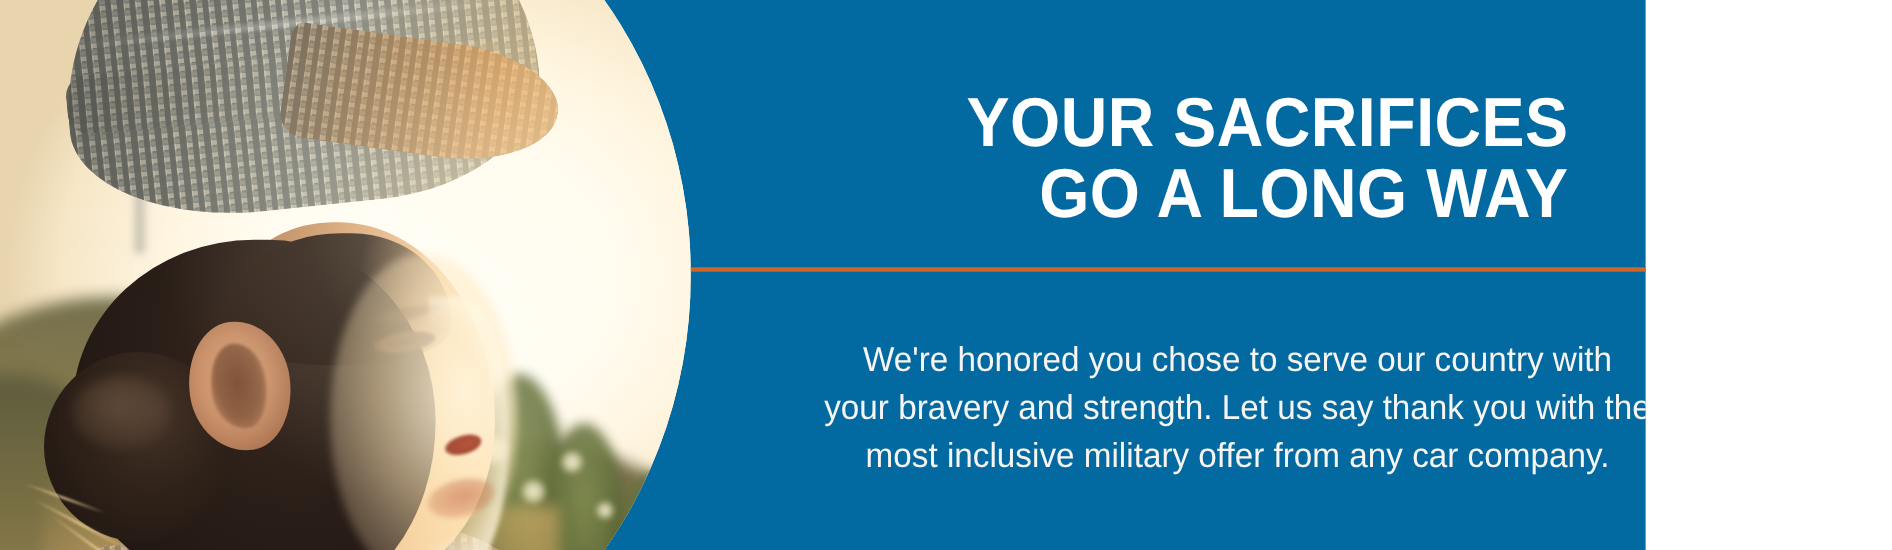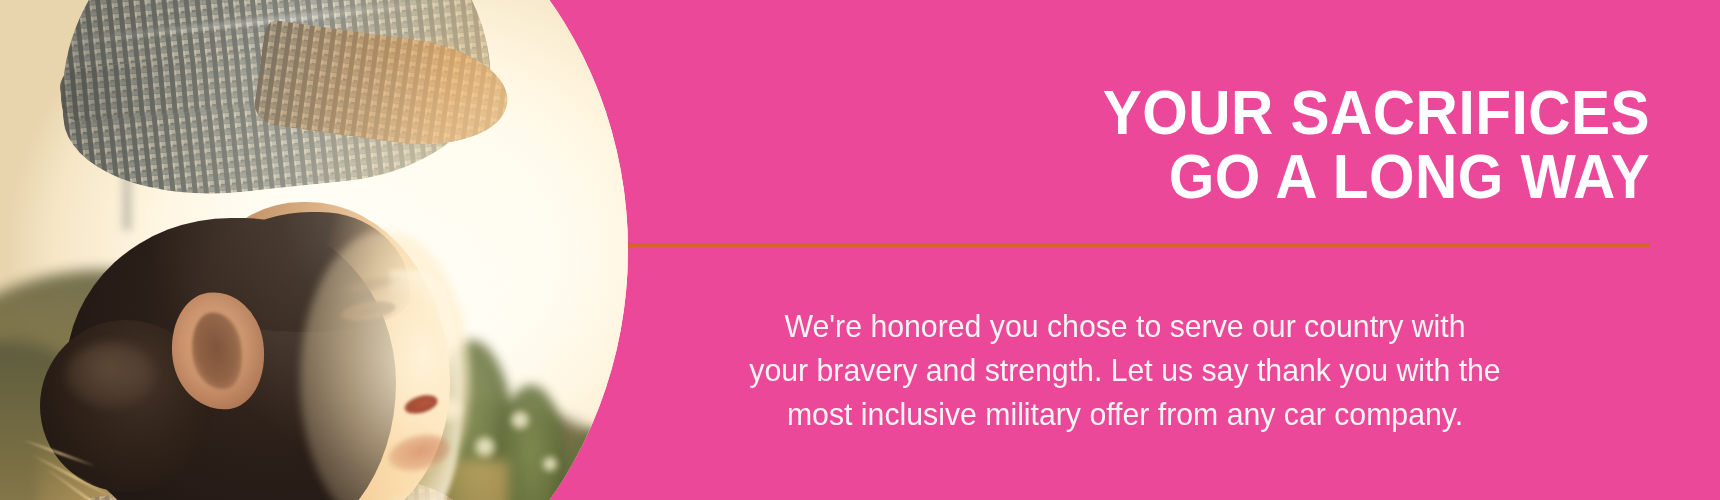--- a/index.html
+++ b/index.html
@@ -3,24 +3,24 @@
 <meta charset="utf-8">
 <title>Military Offer Banner</title>
 <style>
   html, body {
     margin: 0;
     padding: 0;
     background: #ffffff;
   }
   #banner {
     position: relative;
-    width: 1720px;
+    width: 1496px;
     height: 500px;
     overflow: hidden;
-    background: #ec4899;
+    background: #0369a1;
     font-family: "Liberation Sans", sans-serif;
     -webkit-font-smoothing: antialiased;
   }
 
   
   #photo-clip {
     position: absolute;
     left: -130px;
     top: -160px;
     width: 758px;

